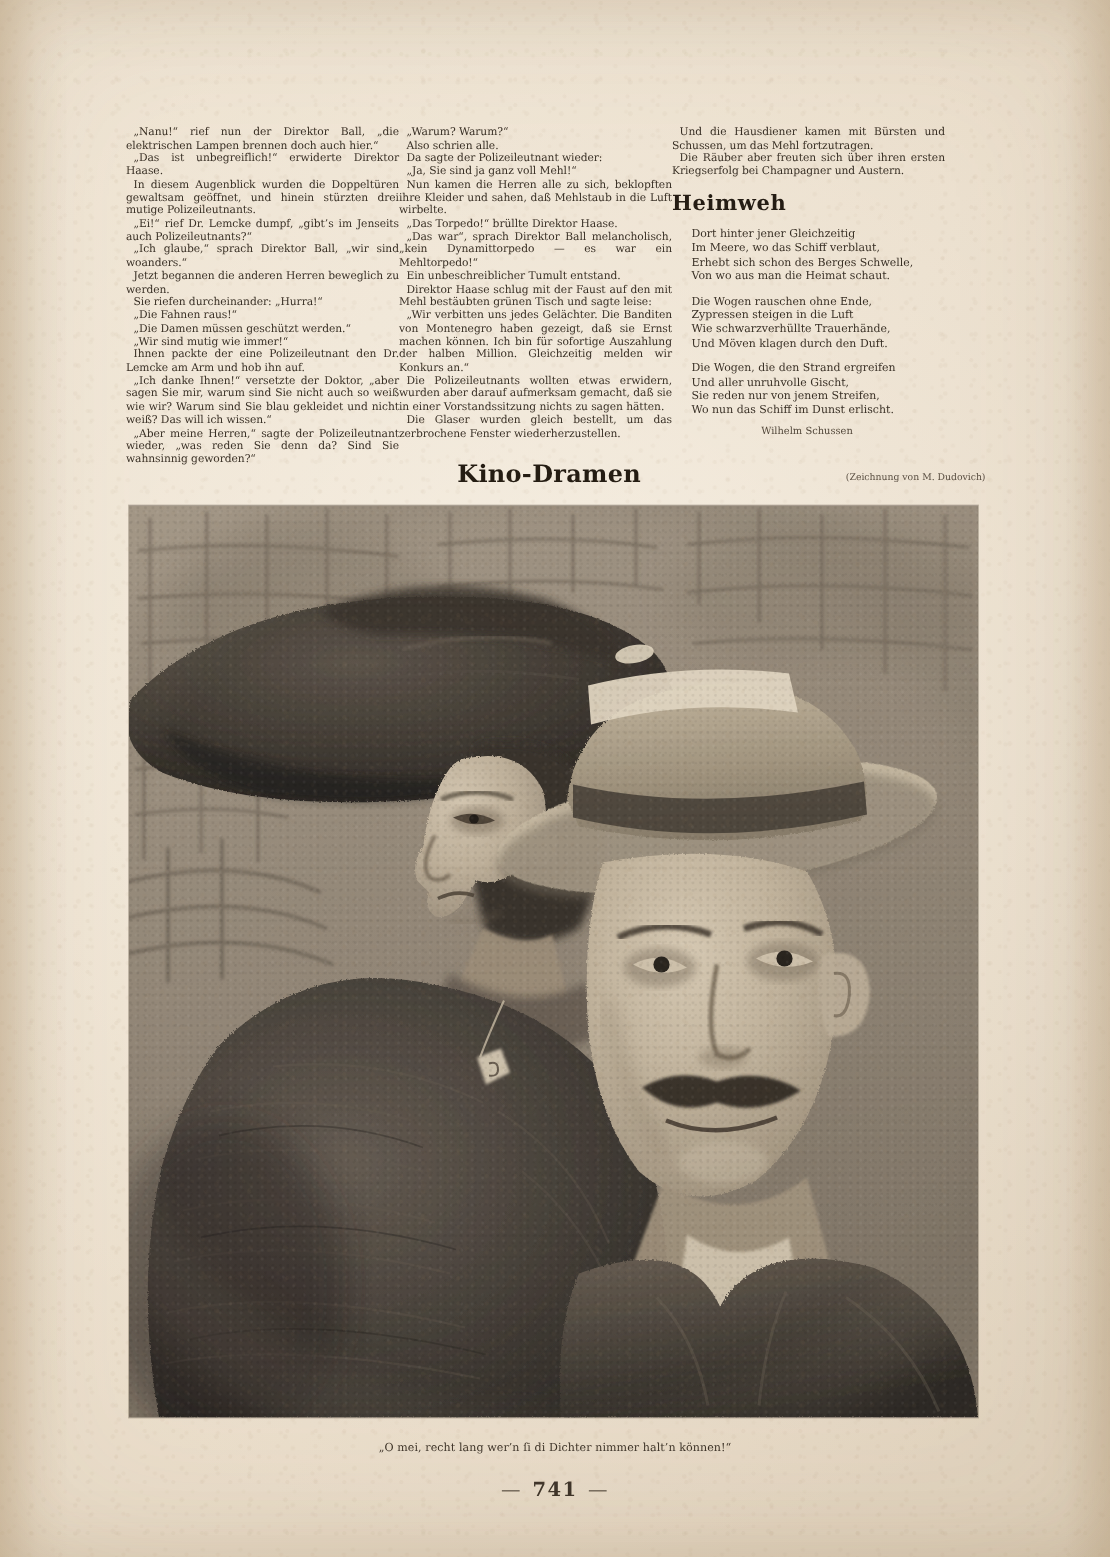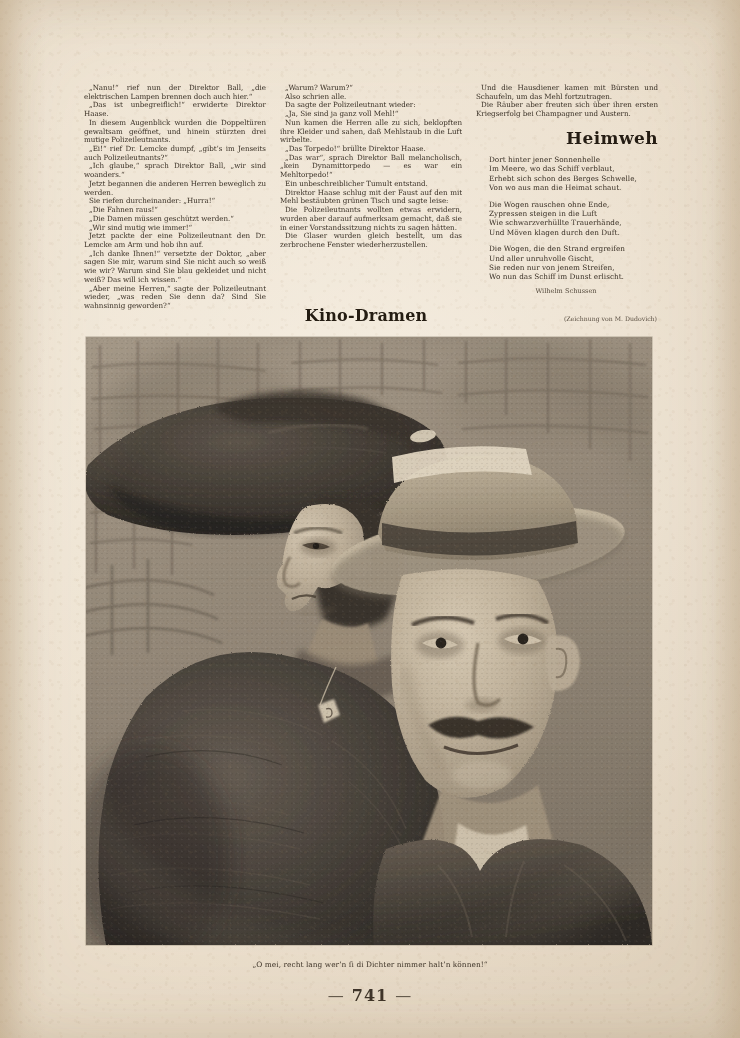--- a/index.html
+++ b/index.html
@@ -61,21 +61,21 @@
   }
 
   
   #columns {
     position: absolute;
     left: 84px;
     top: 84px;
     width: 574px;
     height: 222px;
     display: flex;
-    gap: 14px;
+    gap: 0;
   }
   .col {
     width: 182px;
     flex: 0 0 182px;
   }
   .col p,
   .col .para {
     margin: 0;
     font-family: "DejaVu Serif", "Liberation Serif", serif;
     font-size: 7.15px;
@@ -84,23 +84,23 @@
     color: #2b2218;
     text-align: justify;
     text-indent: 5px;
     -webkit-font-smoothing: none;
     opacity: 0.93;
   }
 
   
   #poem-title {
     font-family: "DejaVu Serif", serif;
-    font-size: 17px;
+    font-size: 14px;
     font-weight: 700;
-    text-align: right;
+    text-align: left;
     color: #241c13;
     letter-spacing: 0.4px;
     margin: 9px 0 7px 0;
   }
   .stanza {
     margin: 0 0 7px 0;
     padding-left: 13px;
   }
   .stanza .line {
     font-family: "DejaVu Serif", serif;
@@ -195,21 +195,21 @@
     letter-spacing: 0.05px;
     opacity: 0.92;
   }
   #folio {
     position: absolute;
     left: 0;
     top: 986px;
     width: 740px;
     text-align: center;
     font-family: "DejaVu Serif", serif;
-    font-size: 16px;
+    font-size: 13px;
     font-weight: 700;
     color: #2c2319;
     letter-spacing: 1px;
     opacity: 0.9;
   }
   #folio .rule { font-weight: 400; padding: 0 7px; opacity: 0.8; }
 </style>
 </head>
 <body>
 
@@ -221,48 +221,49 @@
       <div class="para">„Nanu!“ rief nun der Direktor Ball, „die elektrischen Lampen brennen doch auch hier.“</div>
       <div class="para">„Das ist unbegreiflich!“ erwiderte Direktor Haase.</div>
       <div class="para">In diesem Augenblick wurden die Doppeltüren gewaltsam geöffnet, und hinein stürzten drei mutige Polizeileutnants.</div>
       <div class="para">„Ei!“ rief Dr. Lemcke dumpf, „gibt’s im Jenseits auch Polizeileutnants?“</div>
       <div class="para">„Ich glaube,“ sprach Direktor Ball, „wir sind woanders.“</div>
       <div class="para">Jetzt begannen die anderen Herren beweglich zu werden.</div>
       <div class="para">Sie riefen durcheinander: „Hurra!“</div>
       <div class="para">„Die Fahnen raus!“</div>
       <div class="para">„Die Damen müssen geschützt werden.“</div>
       <div class="para">„Wir sind mutig wie immer!“</div>
-      <div class="para">Jetzt packte der eine Polizeileutnant den Dr. Lemcke am Arm und hob ihn auf.</div>
+      <div class="para">Ihnen packte der eine Polizeileutnant den Dr. Lemcke am Arm und hob ihn auf.</div>
       <div class="para">„Ich danke Ihnen!“ versetzte der Doktor, „aber sagen Sie mir, warum sind Sie nicht auch so weiß wie wir? Warum sind Sie blau gekleidet und nicht weiß? Das will ich wissen.“</div>
       <div class="para">„Aber meine Herren,“ sagte der Polizeileutnant wieder, „was reden Sie denn da? Sind Sie wahnsinnig geworden?“</div>
     </div>
 
     <div class="col">
       <div class="para">„Warum? Warum?“</div>
       <div class="para">Also schrien alle.</div>
       <div class="para">Da sagte der Polizeileutnant wieder:</div>
       <div class="para">„Ja, Sie sind ja ganz voll Mehl!“</div>
       <div class="para">Nun kamen die Herren alle zu sich, beklopften ihre Kleider und sahen, daß Mehlstaub in die Luft wirbelte.</div>
       <div class="para">„Das Torpedo!“ brüllte Direktor Haase.</div>
       <div class="para">„Das war“, sprach Direktor Ball melancholisch, „kein Dynamittorpedo — es war ein Mehltorpedo!“</div>
       <div class="para">Ein unbeschreiblicher Tumult entstand.</div>
       <div class="para">Direktor Haase schlug mit der Faust auf den mit Mehl bestäubten grünen Tisch und sagte leise:</div>
+      <div class="para">„Wir verbitten uns jedes Gelächter. Die Banditen von Montenegro haben gezeigt, daß sie Ernst machen können. Ich bin für sofortige Auszahlung der halben Million. Gleichzeitig melden wir Konkurs an.“</div>
       <div class="para">Die Polizeileutnants wollten etwas erwidern, wurden aber darauf aufmerksam gemacht, daß sie in einer Vorstandssitzung nichts zu sagen hätten.</div>
       <div class="para">Die Glaser wurden gleich bestellt, um das zerbrochene Fenster wiederherzustellen.</div>
     </div>
 
     <div class="col">
-      <div class="para">Und die Hausdiener kamen mit Bürsten und Schaufeln, um das Mehl fortzutragen.</div>
+      <div class="para">Und die Hausdiener kamen mit Bürsten und Schussen, um das Mehl fortzutragen.</div>
       <div class="para">Die Räuber aber freuten sich über ihren ersten Kriegserfolg bei Champagner und Austern.</div>
 
       <div id="poem">
         <div id="poem-title">Heimweh</div>
 
         <div class="stanza">
-          <div class="line">Dort hinter jener Sonnenhelle</div>
+          <div class="line">Dort hinter jener Gleichzeitig</div>
           <div class="line">Im Meere, wo das Schiff verblaut,</div>
           <div class="line">Erhebt sich schon des Berges Schwelle,</div>
           <div class="line">Von wo aus man die Heimat schaut.</div>
         </div>
 
         <div class="stanza">
           <div class="line">Die Wogen rauschen ohne Ende,</div>
           <div class="line">Zypressen steigen in die Luft</div>
           <div class="line">Wie schwarzverhüllte Trauerhände,</div>
           <div class="line">Und Möven klagen durch den Duft.</div>

